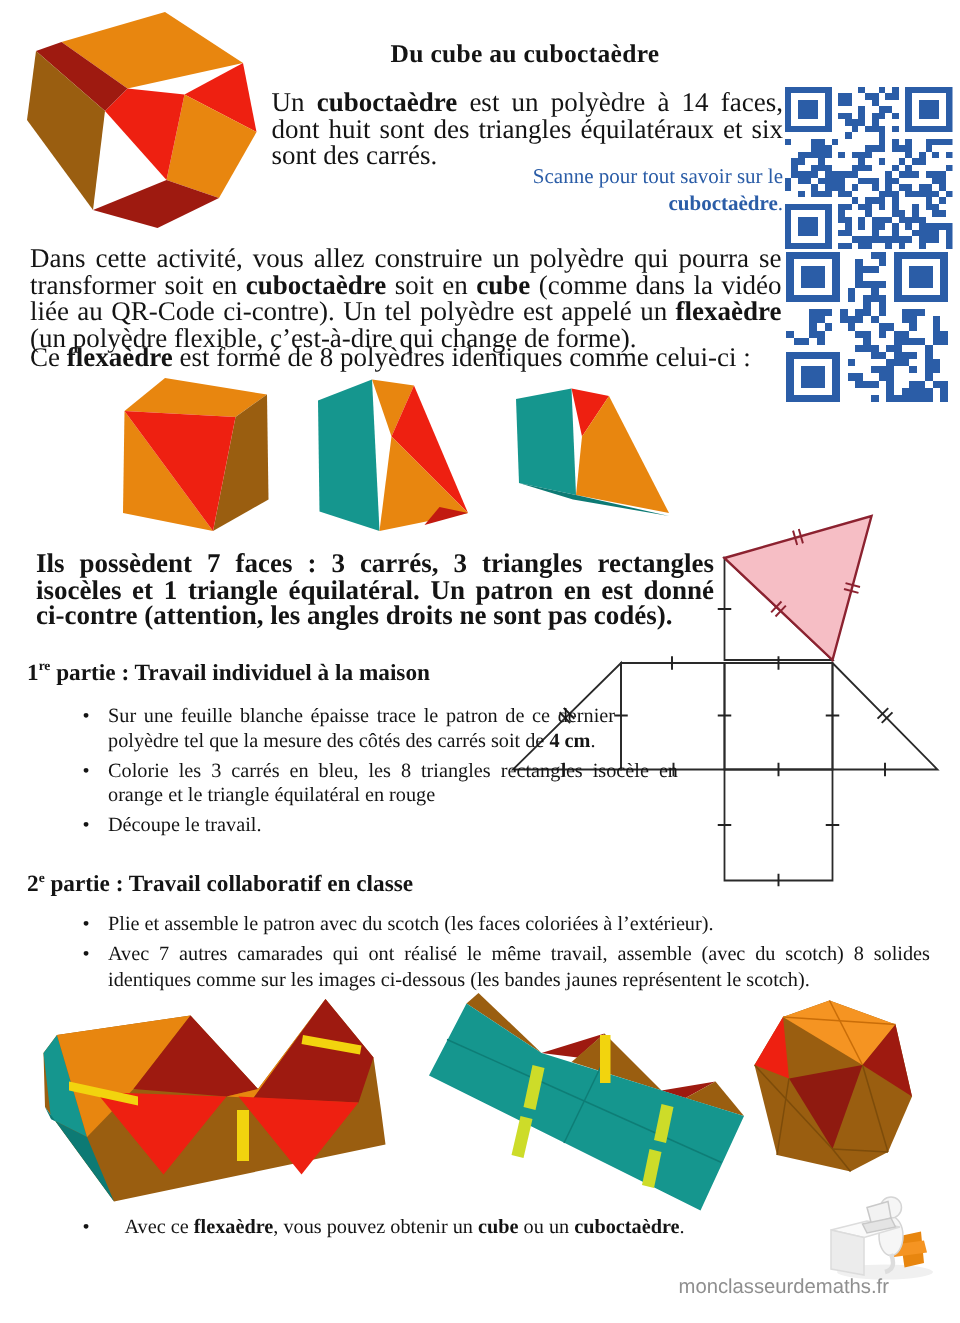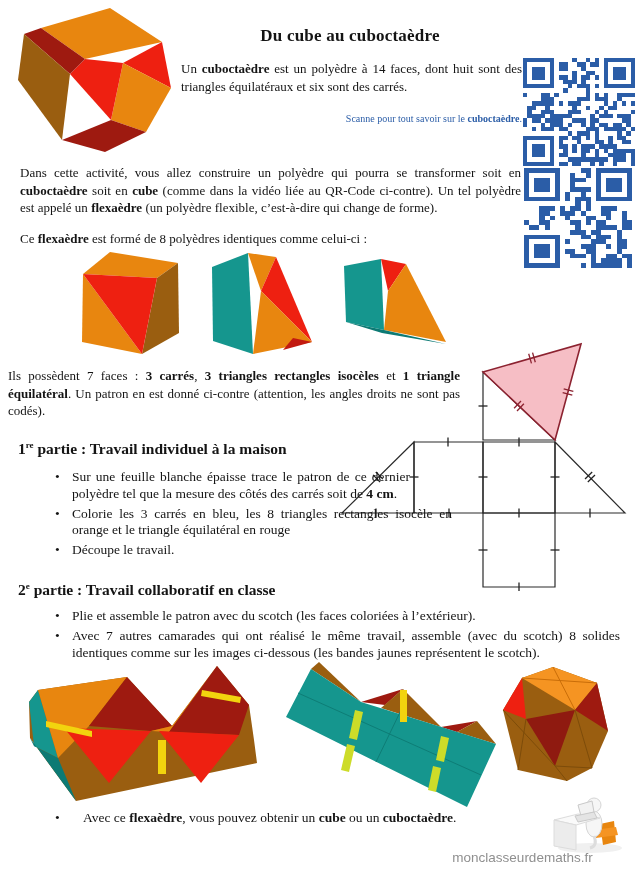--- a/index.html
+++ b/index.html
@@ -1,21 +1,21 @@
 <!DOCTYPE html>
 <html><head>
 <meta charset="utf-8">
 <style>
   html,body{margin:0;padding:0;background:#fff;}
   .page{position:relative;width:640px;height:882px;background:#fff;overflow:hidden;
         font-family:"Liberation Serif",serif;color:#141414;border-radius:27px;}
   .abs{position:absolute;}
   .title{font-weight:bold;font-size:17px;text-align:center;letter-spacing:.2px;}
-  .para{font-size:13px;line-height:17.5px;text-align:justify;}
-  .blue-note{color:#2b5da7;font-size:10px;line-height:17.5px;text-align:right;}
+  .para{font-size:18px;line-height:17.5px;text-align:justify;}
+  .blue-note{color:#2b5da7;font-size:14px;line-height:17.5px;text-align:right;}
   .heading{font-weight:bold;font-size:15.5px;}
   sup{font-size:9px;line-height:0;}
   .li{display:flex;font-size:13.5px;line-height:16.8px;text-align:justify;margin-bottom:3px;}
   .dot{flex:none;width:34px;padding-left:17px;box-sizing:border-box;}
   .li-text{flex:1;}
   .footer-site{font-family:"Liberation Sans",sans-serif;color:#8f8f8f;font-size:13.5px;text-align:center;}
   svg{display:block;}
   .qr{width:100%;height:100%;}
   .net-stroke{stroke:#2a2a2a;stroke-width:1.2;fill:none;}
 </style>
@@ -608,21 +608,21 @@
 
   <div class="abs" style="left:342px;top:257px;width:110px;height:92px;">
     <svg viewBox="0 0 110 92" width="110" height="92">
       <polygon points="2,9 39,2 42,73 4,65" fill="#15968e"></polygon>
       <polygon points="39,2 64,7 46,34" fill="#ee2011"></polygon>
       <polygon points="46,34 64,7 104,85 42,73" fill="#e8860f"></polygon>
       <polygon points="4,65 42,73 104,87 40,76" fill="#0d7a74"></polygon>
     </svg>
   </div>
 
-  <div class="abs para" style="left:8px;top:367px;width:452px;">Ils possèdent 7 faces : <b>3 carrés</b>, <b>3 triangles rectangles isocèles</b> et <b>1 triangle équilatéral</b>. Un patron en est donné ci-contre (attention, les angles droits ne sont pas codés).</div>
+  <div class="abs para" style="left:24px;top:367px;width:452px;font-weight:bold;">Ils possèdent 7 faces : <b>3 carrés</b>, <b>3 triangles rectangles isocèles</b> et <b>1 triangle équilatéral</b>. Un patron en est donné ci-contre (attention, les angles droits ne sont pas codés).</div>
 
   <div class="abs" style="left:338px;top:341px;width:300px;height:250px;">
     <svg viewBox="0 0 300 250" width="300" height="250">
 
       <polygon points="4,172 76,101 76,172" fill="#fbd9a8" class="net-stroke"></polygon>
       <polygon points="76,101 145,101 145,172 76,172" fill="#cfe7f8" class="net-stroke"></polygon>
       <polygon points="145,101 217,101 217,172 145,172" fill="#cfe7f8" class="net-stroke"></polygon>
       <polygon points="217,101 287,172 217,172" fill="#fbd9a8" class="net-stroke"></polygon>
       <polygon points="145,172 217,172 217,246 145,246" fill="#cfe7f8" class="net-stroke"></polygon>
       <polygon points="145,31 217,99 145,99" fill="#fbd9a8" class="net-stroke"></polygon>

